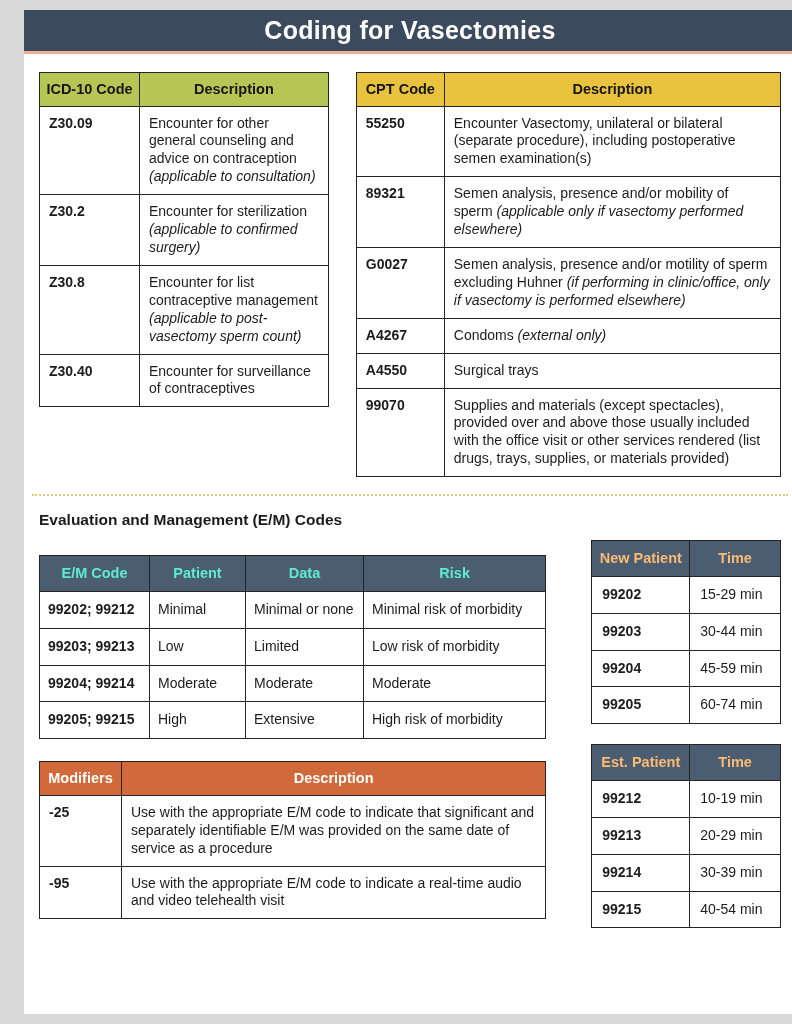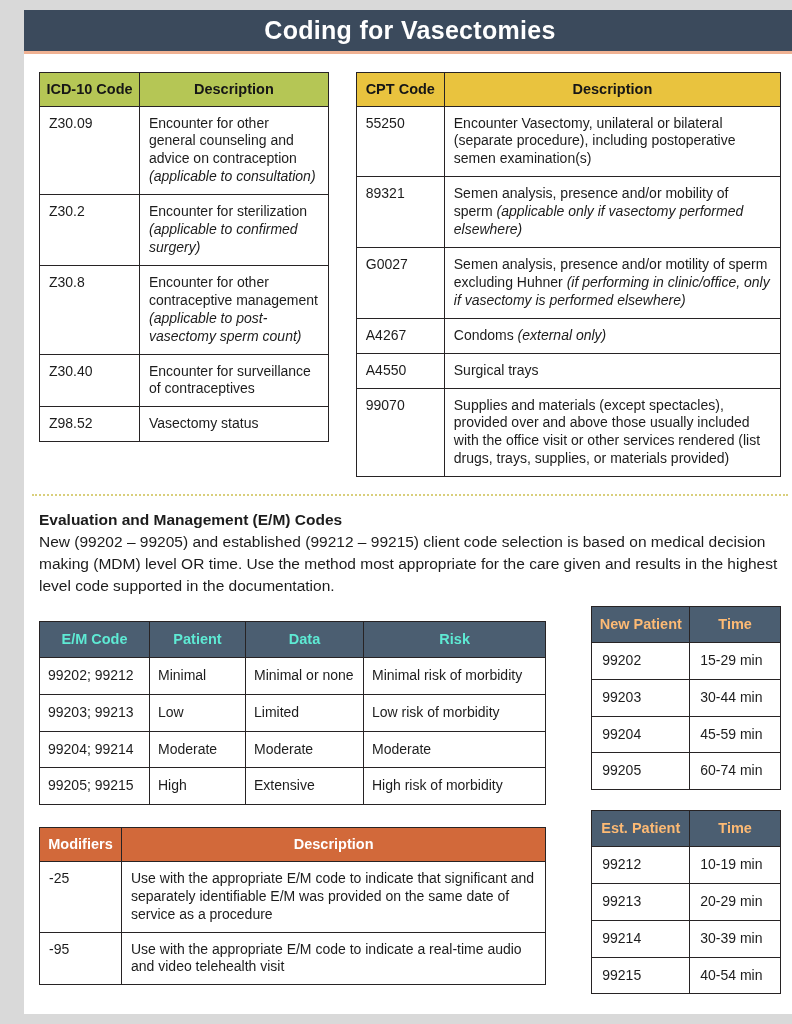--- a/index.html
+++ b/index.html
@@ -33,21 +33,21 @@
     font-size:14px; line-height:1.28;
   }
   table.tbl, table.tbl th, table.tbl td {
     border:1.6px solid #272324;
   }
   table.tbl th {
     font-weight:bold; text-align:center;
     padding:7px 6px; font-size:14.5px;
   }
   table.tbl td { padding:8px 9px; vertical-align:top; }
-  td.code { font-weight:normal; }
+  td.code { font-weight:bold; }
   .it { font-style:italic; }
 
   
   .top-tables { display:flex; align-items:flex-start; }
   table.icd { width:293px; }
   table.icd col.c-code { width:100px; }
   table.icd th { background:#b5c655; color:#161616; }
   table.cpt { width:430px; margin-left:27px; }
   table.cpt col.c-code { width:88px; }
   table.cpt th { background:#e9c33e; color:#161616; }
@@ -116,29 +116,25 @@
           <tr>
             <td class="code">Z30.09</td>
             <td class="desc"><span>Encounter for other general counseling and advice on contraception </span><span class="it">(applicable to consultation)</span></td>
           </tr>
           <tr>
             <td class="code">Z30.2</td>
             <td class="desc"><span>Encounter for sterilization </span><span class="it">(applicable to confirmed surgery)</span></td>
           </tr>
           <tr>
             <td class="code">Z30.8</td>
-            <td class="desc"><span>Encounter for other contraceptive management </span><span class="it">(applicable to post-vasectomy sperm count)</span></td>
+            <td class="desc"><span>Encounter for list contraceptive management </span><span class="it">(applicable to post-vasectomy sperm count)</span></td>
           </tr>
           <tr>
             <td class="code">Z30.40</td>
             <td class="desc"><span>Encounter for surveillance of contraceptives</span><span class="it"></span></td>
-          </tr>
-          <tr>
-            <td class="code">Z98.52</td>
-            <td class="desc"><span>Vasectomy status</span><span class="it"></span></td>
           </tr>
         </tbody>
       </table>
 
       <table class="tbl cpt">
         <colgroup>
             <col class="c-code">
             <col>
           </colgroup>
         <thead>
@@ -174,21 +170,20 @@
           </tr>
         </tbody>
       </table>
 
     </section>
 
     <div class="divider"></div>
 
     <section class="em-block">
       <h2>Evaluation and Management (E/M) Codes</h2>
-      <p>New (99202 – 99205) and established (99212 – 99215) client code selection is based on medical decision making (MDM) level OR time. Use the method most appropriate for the care given and results in the highest level code supported in the documentation.</p>
     </section>
 
     <div class="columns">
 
       <div class="left-col">
 
         <table class="tbl em">
           <colgroup>
               <col class="c1">
               <col class="c2">

